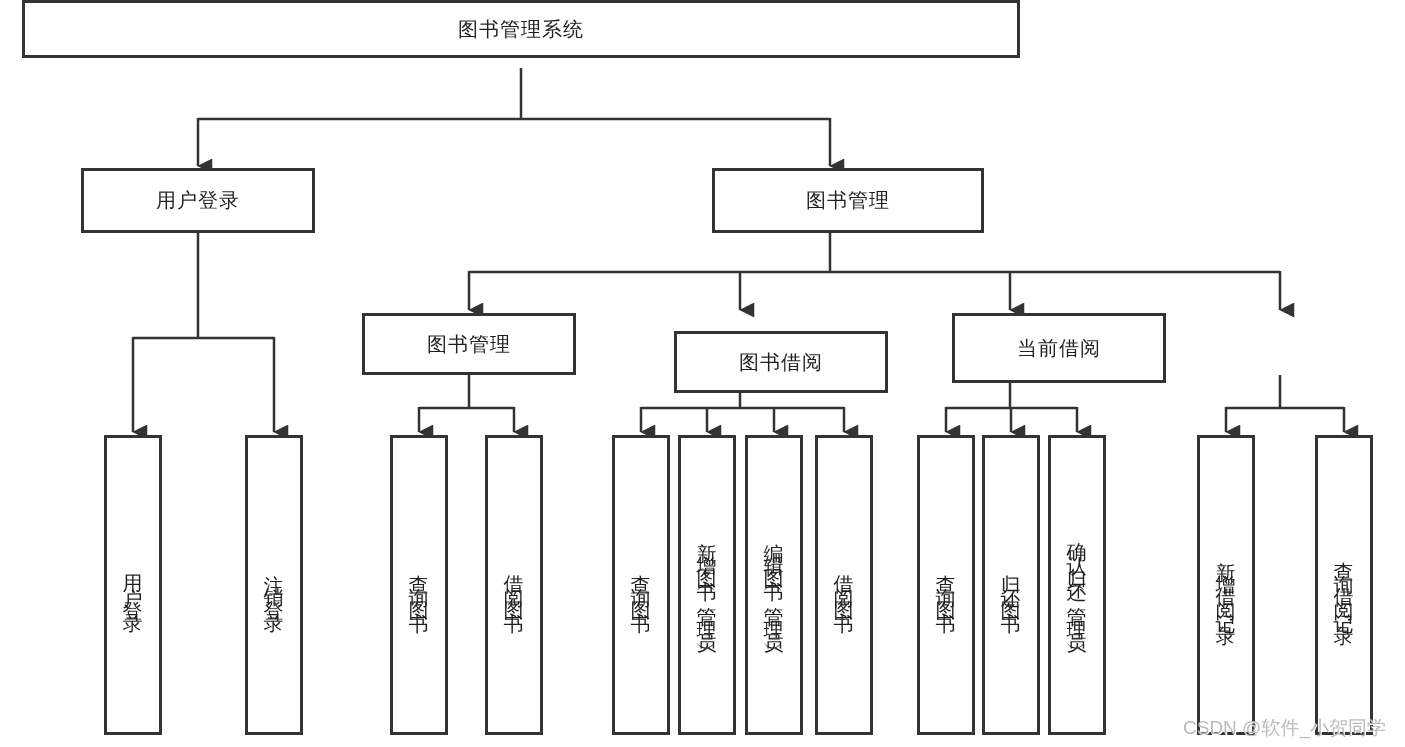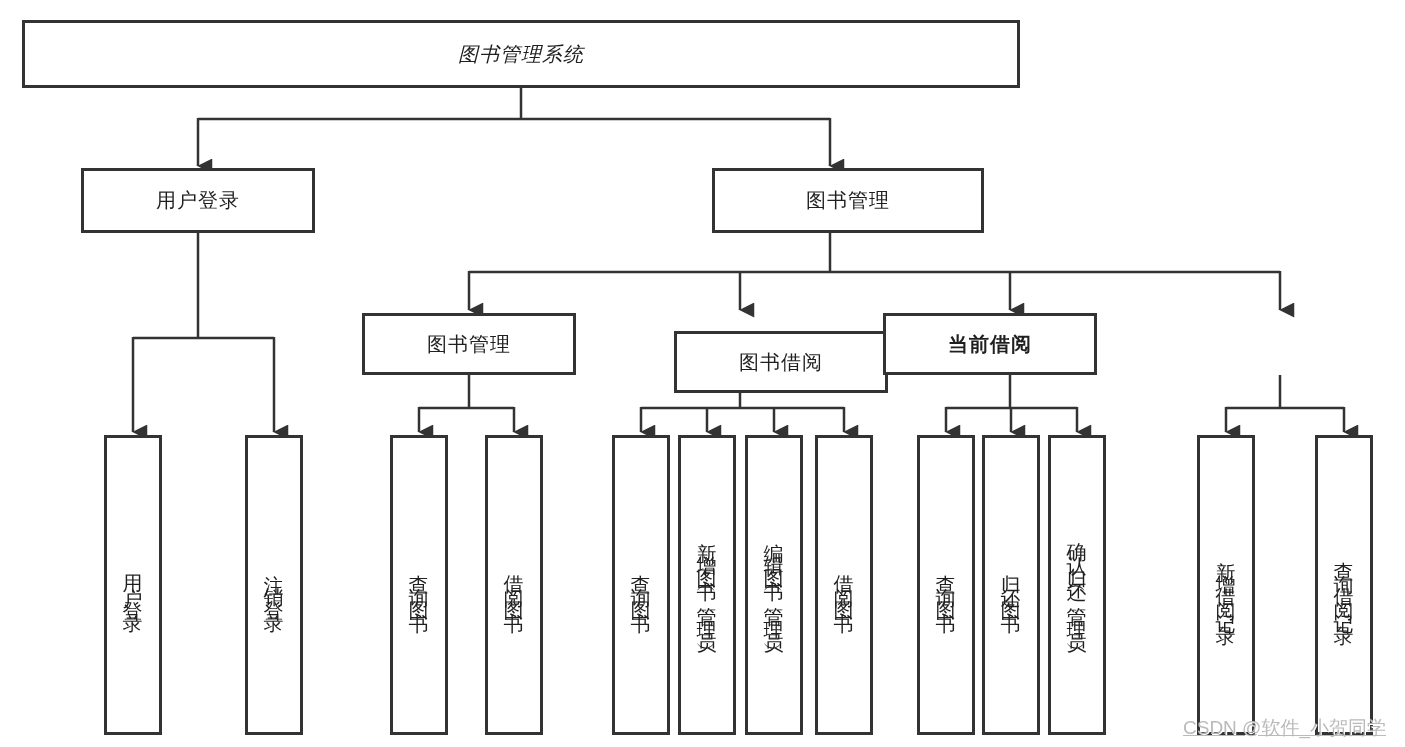--- a/index.html
+++ b/index.html
@@ -47,21 +47,20 @@
     z-index:2;
   }
   .watermark{
     position:absolute;
     left:1183px;top:715px;
     font-size:19px;
     color:rgba(182,182,182,0.95);
     text-shadow:1px 1px 0 #ffffff;
     white-space:nowrap;
     z-index:5;
-    text-decoration:underline;
   }
 </style>
 </head>
 <body>
 
 <div class="canvas">
 
   <svg class="connectors" viewBox="0 0 1405 747" xmlns="http://www.w3.org/2000/svg">
     <defs>
       <marker id="arrow" viewBox="0 0 10 10" refX="5" refY="9.5" markerWidth="6" markerHeight="7.5" orient="auto" markerUnits="strokeWidth">
@@ -94,28 +93,28 @@
       <line x1="774" y1="407" x2="774" y2="432" marker-end="url(#arrow)"></line>
       <line x1="844" y1="407" x2="844" y2="432" marker-end="url(#arrow)"></line>
       <line x1="946" y1="407" x2="946" y2="432" marker-end="url(#arrow)"></line>
       <line x1="1011" y1="407" x2="1011" y2="432" marker-end="url(#arrow)"></line>
       <line x1="1077" y1="407" x2="1077" y2="432" marker-end="url(#arrow)"></line>
       <line x1="1226" y1="407" x2="1226" y2="432" marker-end="url(#arrow)"></line>
       <line x1="1344" y1="407" x2="1344" y2="432" marker-end="url(#arrow)"></line>
     </g>
   </svg>
 
-  <div class="box" style="left:22px;top:20px;width:998px;height:68px;font-style:italic;">图书管理系统</div>
+  <div class="box" style="left:22px;top:0;width:998px;height:58px;">图书管理系统</div>
 
   <div class="box" style="left:81px;top:168px;width:234px;height:65px;">用户登录</div>
   <div class="box" style="left:712px;top:168px;width:272px;height:65px;">图书管理</div>
 
   <div class="box" style="left:362px;top:313px;width:214px;height:62px;">图书管理</div>
   <div class="box" style="left:633px;top:331px;width:214px;height:62px;margin-left:41px;">图书借阅</div>
-  <div class="box" style="left:883px;top:313px;width:214px;height:62px;font-weight:bold;">当前借阅</div>
+  <div class="box" style="left:952px;top:313px;width:214px;height:70px;">当前借阅</div>
 
   <div class="leaf" style="left:104px;">用户登录</div>
   <div class="leaf" style="left:245px;">注销登录</div>
 
   <div class="leaf" style="left:390px;">查询图书</div>
   <div class="leaf" style="left:485px;">借阅图书</div>
 
   <div class="leaf" style="left:612px;">查询图书</div>
   <div class="leaf" style="left:678px;">新增图书（管理员）</div>
   <div class="leaf" style="left:745px;">编辑图书（管理员）</div>

